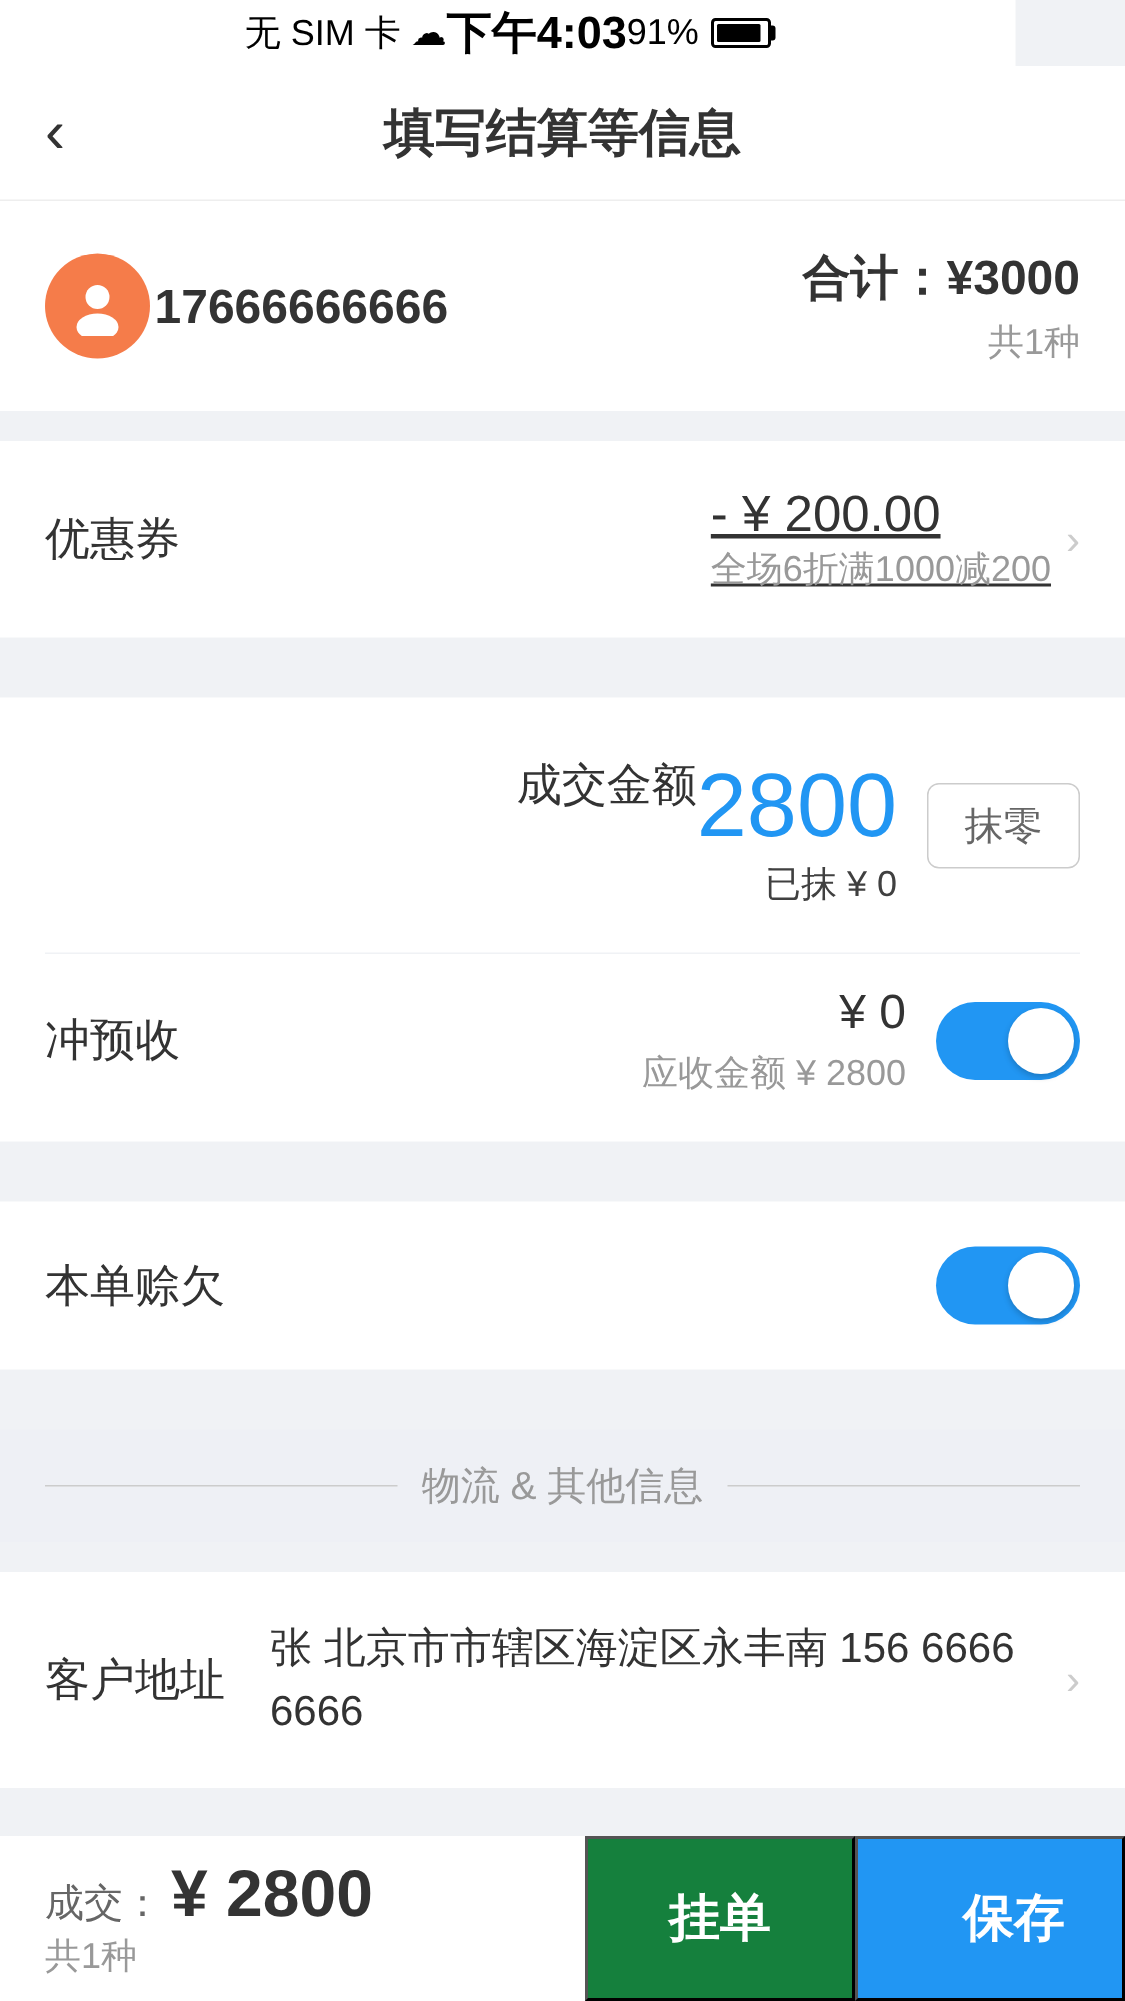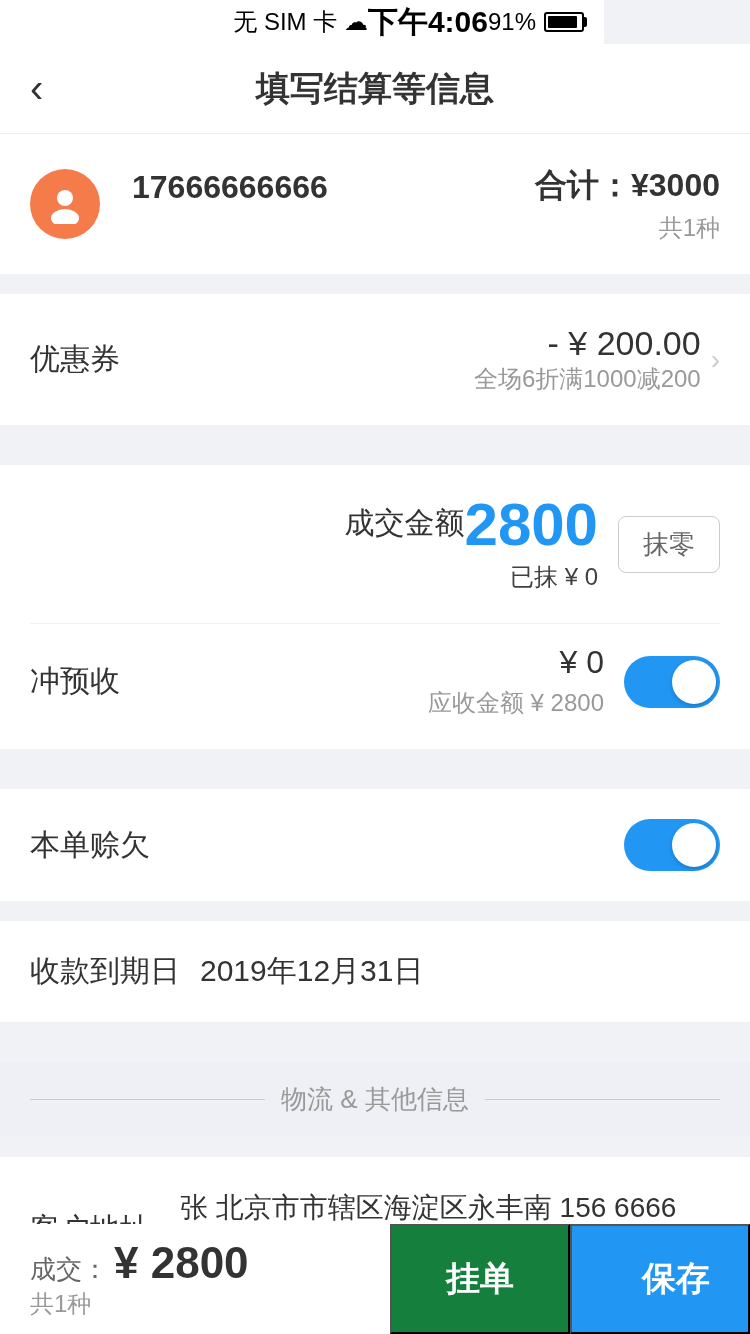--- a/index.html
+++ b/index.html
@@ -9,26 +9,26 @@
       min-height: 1334px;
       font-family: -apple-system, "PingFang SC", "Helvetica Neue", sans-serif;
       background: #f0f2f5;
       font-size: 28px;
       color: #333;
       position: relative;
     }
 
     
     .status-bar {
-      width: 604px;
+      width: 677px;
       height: 44px;
       background: #fff;
       display: flex;
       align-items: center;
-      justify-content: flex-end;
+      justify-content: center;
       padding: 2px 20px;
       font-size: 24px;
       color: #000;
     }
     .status-bar-left { display: flex; align-items: center; gap: 10px; }
     .status-bar-center { font-size: 30px; font-weight: 600; }
     .status-bar-right { display: flex; align-items: center; gap: 8px; font-size: 24px; }
     .battery-icon {
       width: 40px; height: 20px; border: 2px solid #000; border-radius: 3px;
       position: relative; display: inline-flex; align-items: center; padding: 2px;
@@ -79,21 +79,22 @@
     .customer-info {
       background: #fff;
       padding: 30px 30px;
       display: flex;
       align-items: center;
       justify-content: space-between;
       margin-bottom: 20px;
     }
     .customer-left {
       display: flex;
-      gap: 32px;
+      align-items: center;
+      gap: 3px;
     }
     .avatar {
       width: 70px; height: 70px; border-radius: 50%;
       background: #f57c4a;
       display: flex; align-items: center; justify-content: center;
       font-size: 36px; color: #fff;
     }
     .customer-name { font-size: 32px; font-weight: 600; color: #333; }
     .customer-debt { font-size: 24px; color: #999; margin-top: 6px; }
     .customer-right { text-align: right; }
@@ -128,21 +129,21 @@
       margin-bottom: 20px;
     }
     .amount-row {
       display: flex;
       align-items: flex-start;
       justify-content: flex-end;
       margin-bottom: 30px;
     }
     .amount-label { font-size: 30px; color: #333; padding-top: 8px; }
     .amount-right { display: flex; align-items: center; gap: 20px; }
-    .amount-value { font-size: 60px; font-weight: 700; color: #2196F3; line-height: 1; }
+    .amount-value { font-size: 60px; font-weight: 400; color: #2196F3; line-height: 1; margin-top: 12px; }
     .amount-sub { font-size: 24px; color: #404040; text-align: right; margin-top: 6px; }
     .round-btn {
       border: 1px solid #ccc;
       border-radius: 8px;
       padding: 10px 24px;
       font-size: 26px;
       color: #666;
       background: #fff;
       cursor: pointer;
       white-space: nowrap;
@@ -266,21 +267,21 @@
     .btn-hang { background: #15803d; }
     .btn-save { background: #2196F3; padding-left: 32px; }
   </style>
 </head>
 <body>
 
 <div class="status-bar">
   <div class="status-bar-left">
     <span>无 SIM 卡 ☁</span>
   </div>
-  <div class="status-bar-center">下午4:06</div>
+  <div class="status-bar-center">下午4:03</div>
   <div class="status-bar-right">
     <span>91%</span>
     <div class="battery-icon">
       <div class="battery-fill"></div>
     </div>
   </div>
 </div>
 
 <div class="nav-bar">
   <div class="nav-back">‹</div>
@@ -303,21 +304,21 @@
     </div>
     <div class="customer-right">
       <div class="total-amount">合计：¥3000</div>
       <div class="total-count">共1种</div>
     </div>
   </div>
 
   <div class="coupon-row card">
     <div class="coupon-label">优惠券</div>
     <div class="coupon-right">
-      <div style="text-align:right;">
+      <div style="text-align:left;text-decoration:underline;">
         <div class="coupon-discount">- ¥ 200.00</div>
         <div class="coupon-detail">全场6折满1000减200</div>
       </div>
       <div class="chevron-icon">›</div>
     </div>
   </div>
 
   <div class="separator"></div>
 
   <div class="amount-section card">
@@ -348,26 +349,20 @@
 
   <div class="separator"></div>
 
   <div class="debt-section card">
     <div class="debt-label">本单赊欠</div>
     <div class="toggle">
       <div class="toggle-knob"></div>
     </div>
   </div>
 
-  <div class="due-date-section card">
-    <div class="due-date-row">
-      <div class="due-date-label">收款到期日</div>
-      <div class="due-date-value">2019年12月31日</div>
-    </div>
-  </div>
 
   <div class="separator"></div>
 
   <div class="logistics-divider">
     <div class="divider-line"></div>
     <div class="divider-text">物流 &amp; 其他信息</div>
     <div class="divider-line"></div>
   </div>
 
   <div class="address-section card">

